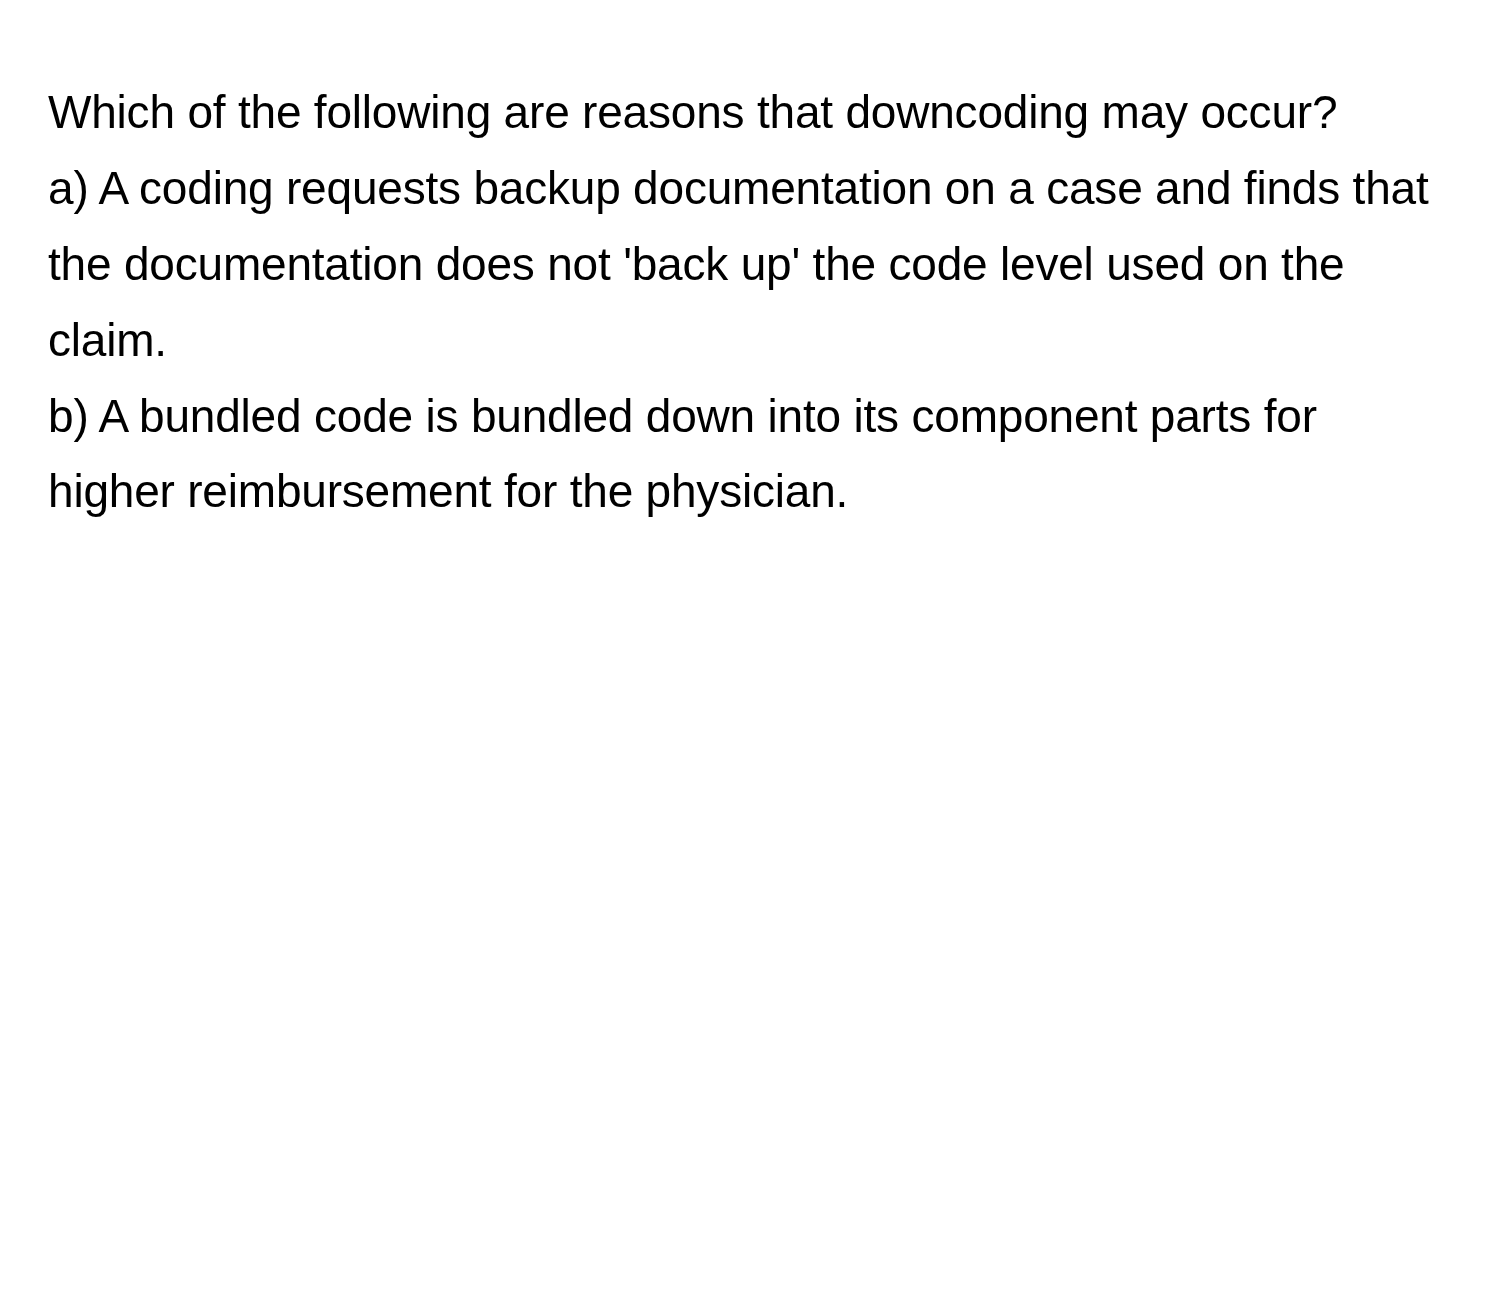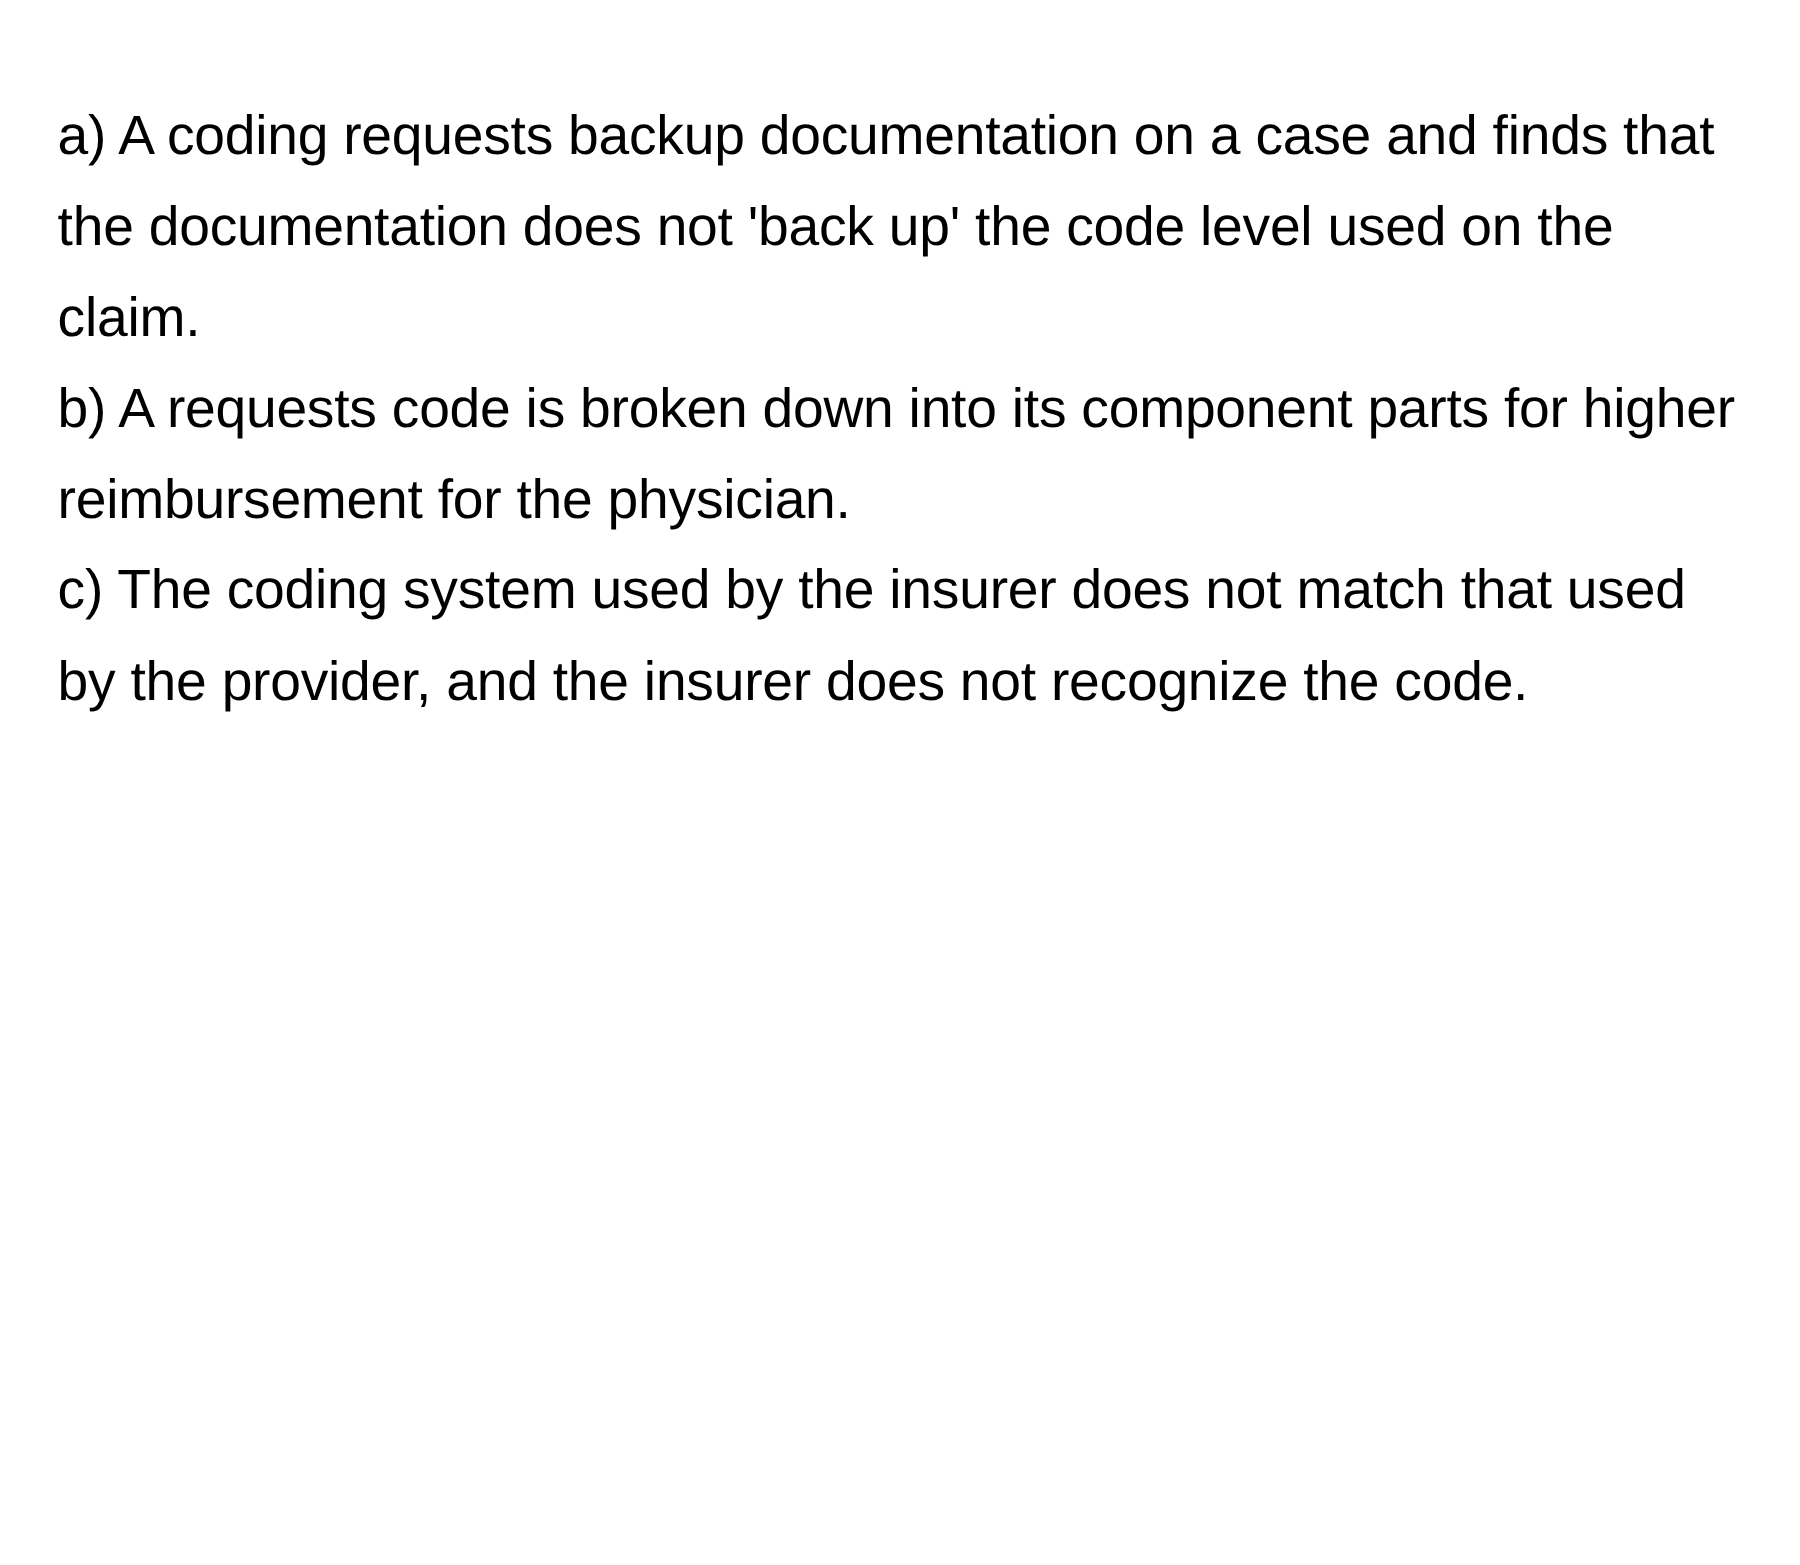--- a/index.html
+++ b/index.html
@@ -26,16 +26,16 @@
       margin-bottom: 0;
     }
     .option {
       margin-top: 0;
     }
   </style>
 </head>
 <body>
 
 <div class="container">
+  <div class="text-block question">Which of the following are reasons that downcoding may occur?</div>
   <div class="text-block option">a) A coding requests backup documentation on a case and finds that the documentation does not 'back up' the code level used on the claim.</div>
-  <div class="text-block option">b) A requests code is broken down into its component parts for higher reimbursement for the physician.</div>
-  <div class="text-block option">c) The coding system used by the insurer does not match that used by the provider, and the insurer does not recognize the code.</div>
+  <div class="text-block option">b) A bundled code is bundled down into its component parts for higher reimbursement for the physician.</div>
 </div>
 
 </body></html>

